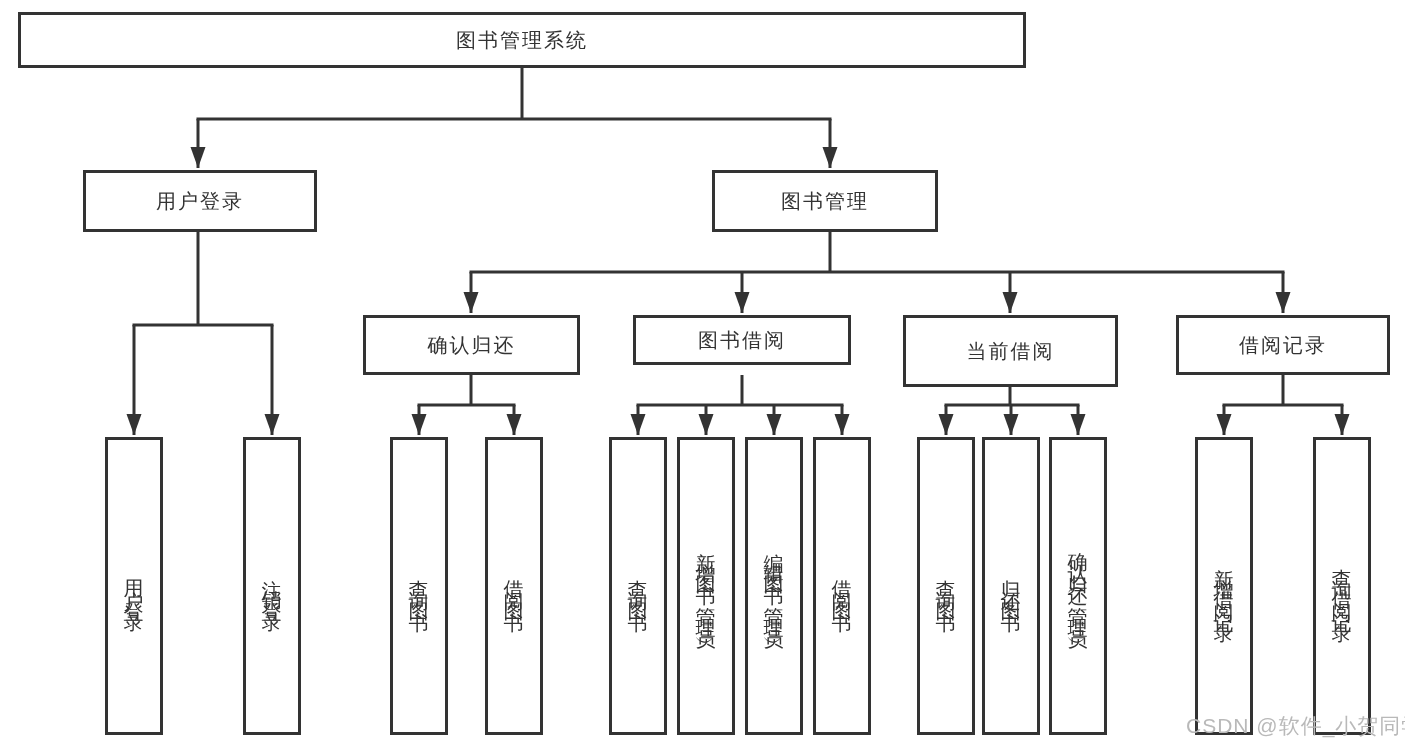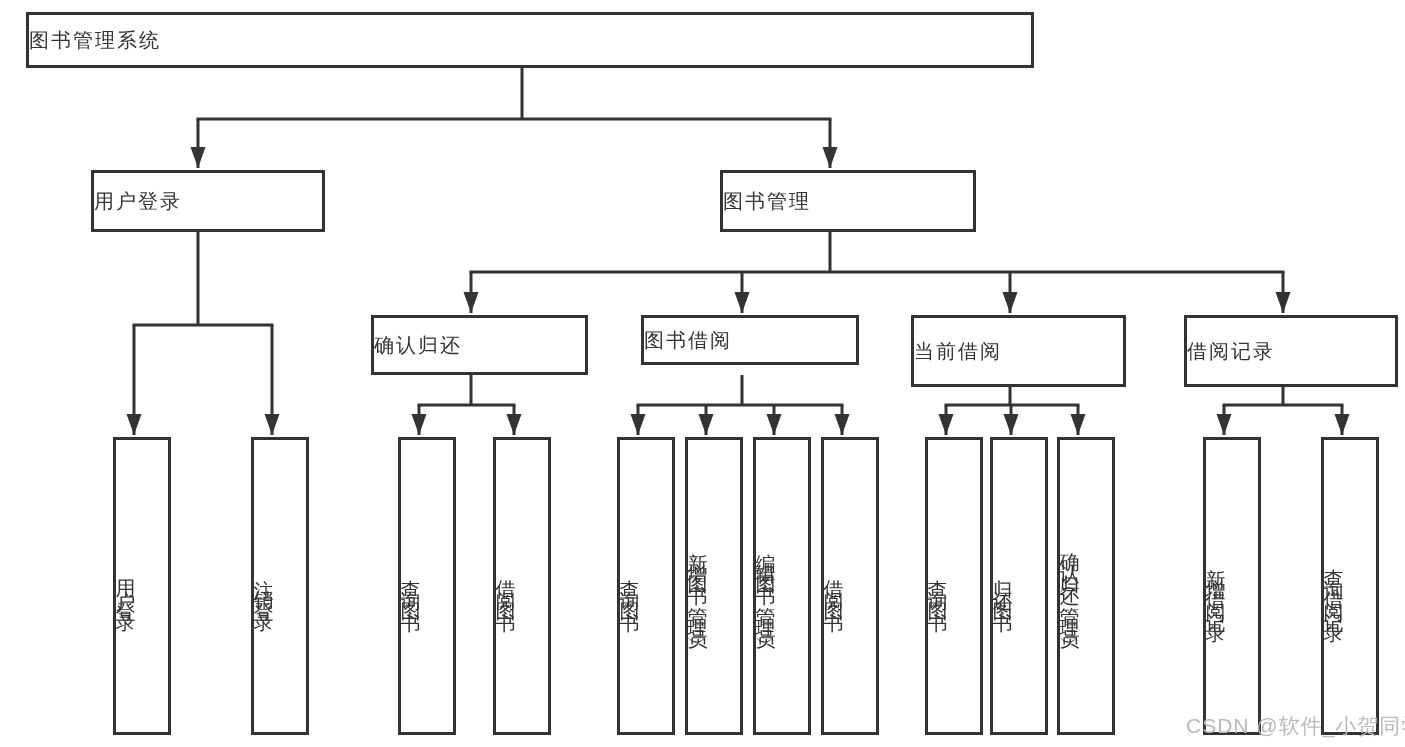--- a/index.html
+++ b/index.html
@@ -17,23 +17,23 @@
     overflow:hidden;
   }
   .connectors{position:absolute;left:0;top:0;z-index:1;}
   .node{
     position:absolute;
     box-sizing:border-box;
     background:var(--fill);
     border:3px solid var(--line);
     display:flex;
     align-items:center;
+    justify-content:center;
     z-index:2;
     color:var(--text);
-    margin-left:8px;
   }
   .node.h span{
     font-size:20px;
     letter-spacing:2px;
     white-space:nowrap;
     color:var(--text);
   }
   .node.v span{
     writing-mode:vertical-rl;
     text-orientation:mixed;
@@ -121,34 +121,34 @@
     </g>
   </svg>
 
   <div class="node h" style="left:18px;top:12px;width:1008px;height:56px">
     <span>图书管理系统</span>
   </div>
 
   <div class="node h" style="left:83px;top:170px;width:234px;height:62px">
     <span>用户登录</span>
   </div>
-  <div class="node h" style="left:712px;top:170px;width:256px;height:62px">
+  <div class="node h" style="left:712px;top:170px;width:226px;height:62px">
     <span>图书管理</span>
   </div>
 
   <div class="node h" style="left:363px;top:315px;width:217px;height:60px">
     <span>确认归还</span>
   </div>
   <div class="node h" style="left:633px;top:315px;width:218px;height:50px">
     <span>图书借阅</span>
   </div>
   <div class="node h" style="left:903px;top:315px;width:215px;height:72px">
     <span>当前借阅</span>
   </div>
-  <div class="node h" style="left:1176px;top:315px;width:214px;height:72px">
+  <div class="node h" style="left:1176px;top:315px;width:214px;height:60px">
     <span>借阅记录</span>
   </div>
 
   <div class="node v" style="left:105px;top:437px;width:58px;height:298px">
     <span>用户登录</span>
   </div>
   <div class="node v" style="left:243px;top:437px;width:58px;height:298px">
     <span>注销登录</span>
   </div>
 

